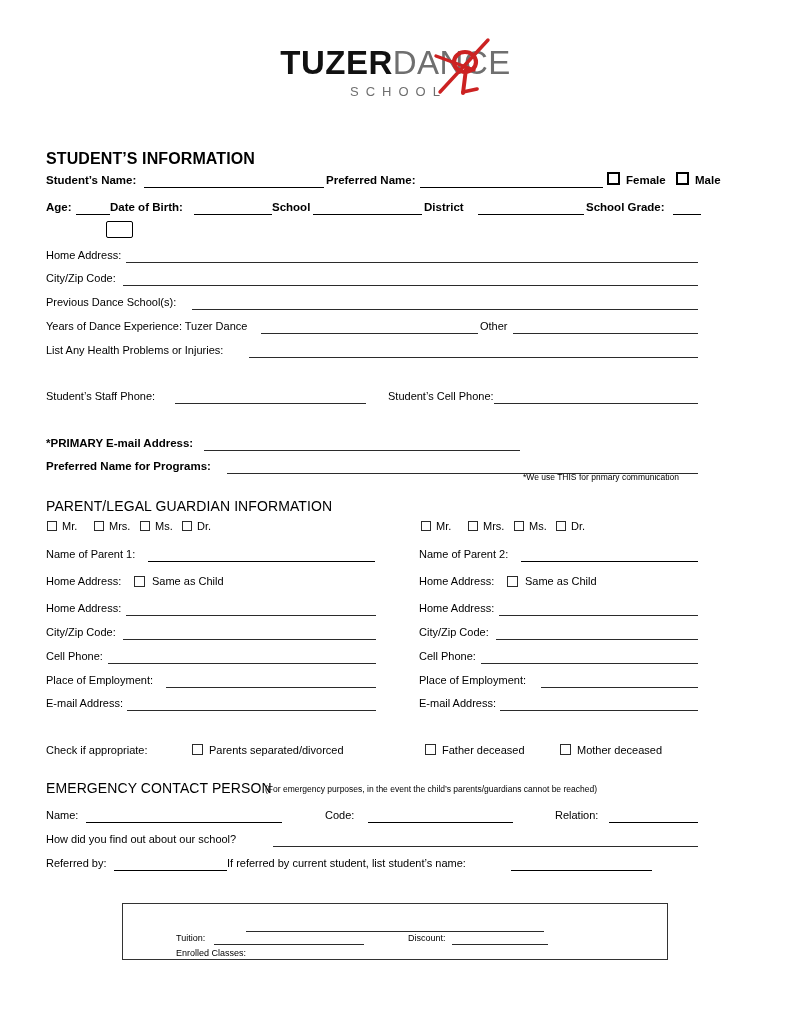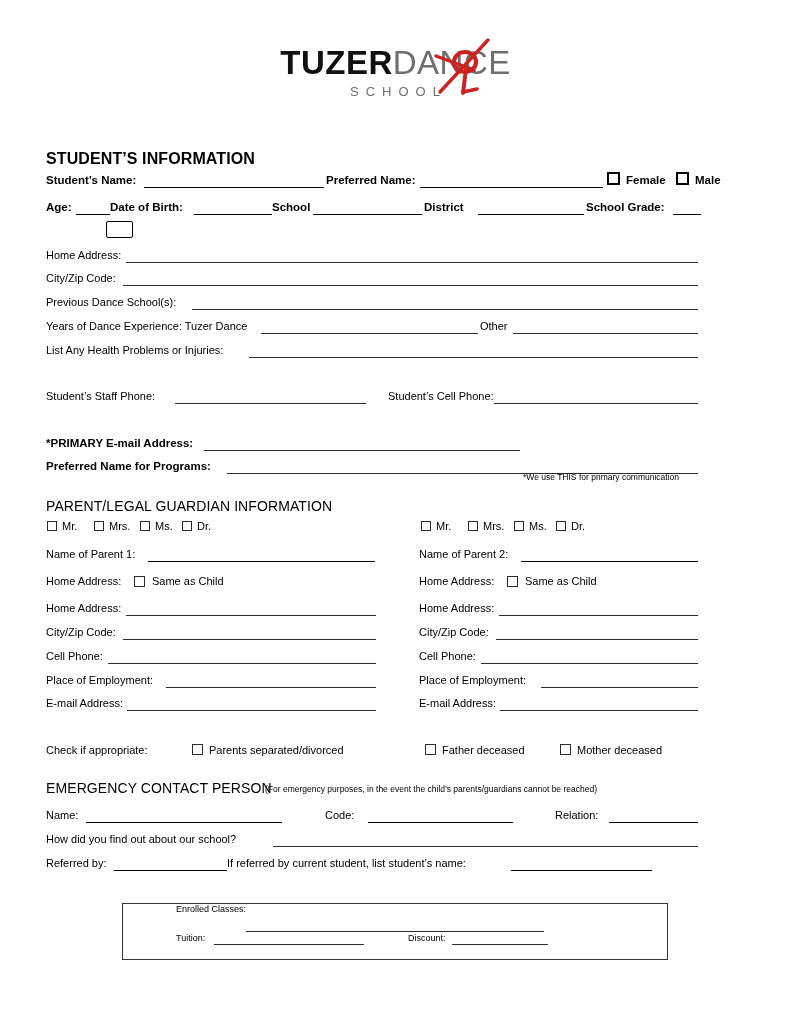--- a/index.html
+++ b/index.html
@@ -295,21 +295,21 @@
   <div class="abs lbl" style="left:46px; top:833px;">How did you find out about our school?</div>
   <div class="rule" style="left:273px; top:846px; width:425px;"></div>
 
   <div class="abs lbl" style="left:46px; top:857px;">Referred by:</div>
   <div class="rule-b" style="left:114px; top:870px; width:113px;"></div>
   <div class="abs lbl" style="left:227px; top:857px;">If referred by current student, list student’s name:</div>
   <div class="rule-b" style="left:511px; top:870px; width:141px;"></div>
 
   <div class="staffbox" style="left:122px; top:903px; width:546px; height:57px;"></div>
 
-  <div class="abs lbl-sm" style="left:176px; top:904px;">Enrolled Classes:</div>
+  <div class="abs lbl-sm" style="left:176px; top:948px;">Enrolled Classes:</div>
   <div class="rule" style="left:246px; top:931px; width:298px;"></div>
 
   <div class="abs lbl-sm" style="left:176px; top:933px;">Tuition:</div>
   <div class="rule" style="left:214px; top:944px; width:150px;"></div>
 
   <div class="abs lbl-sm" style="left:408px; top:933px;">Discount:</div>
   <div class="rule" style="left:452px; top:944px; width:96px;"></div>
 
 </div>
 

